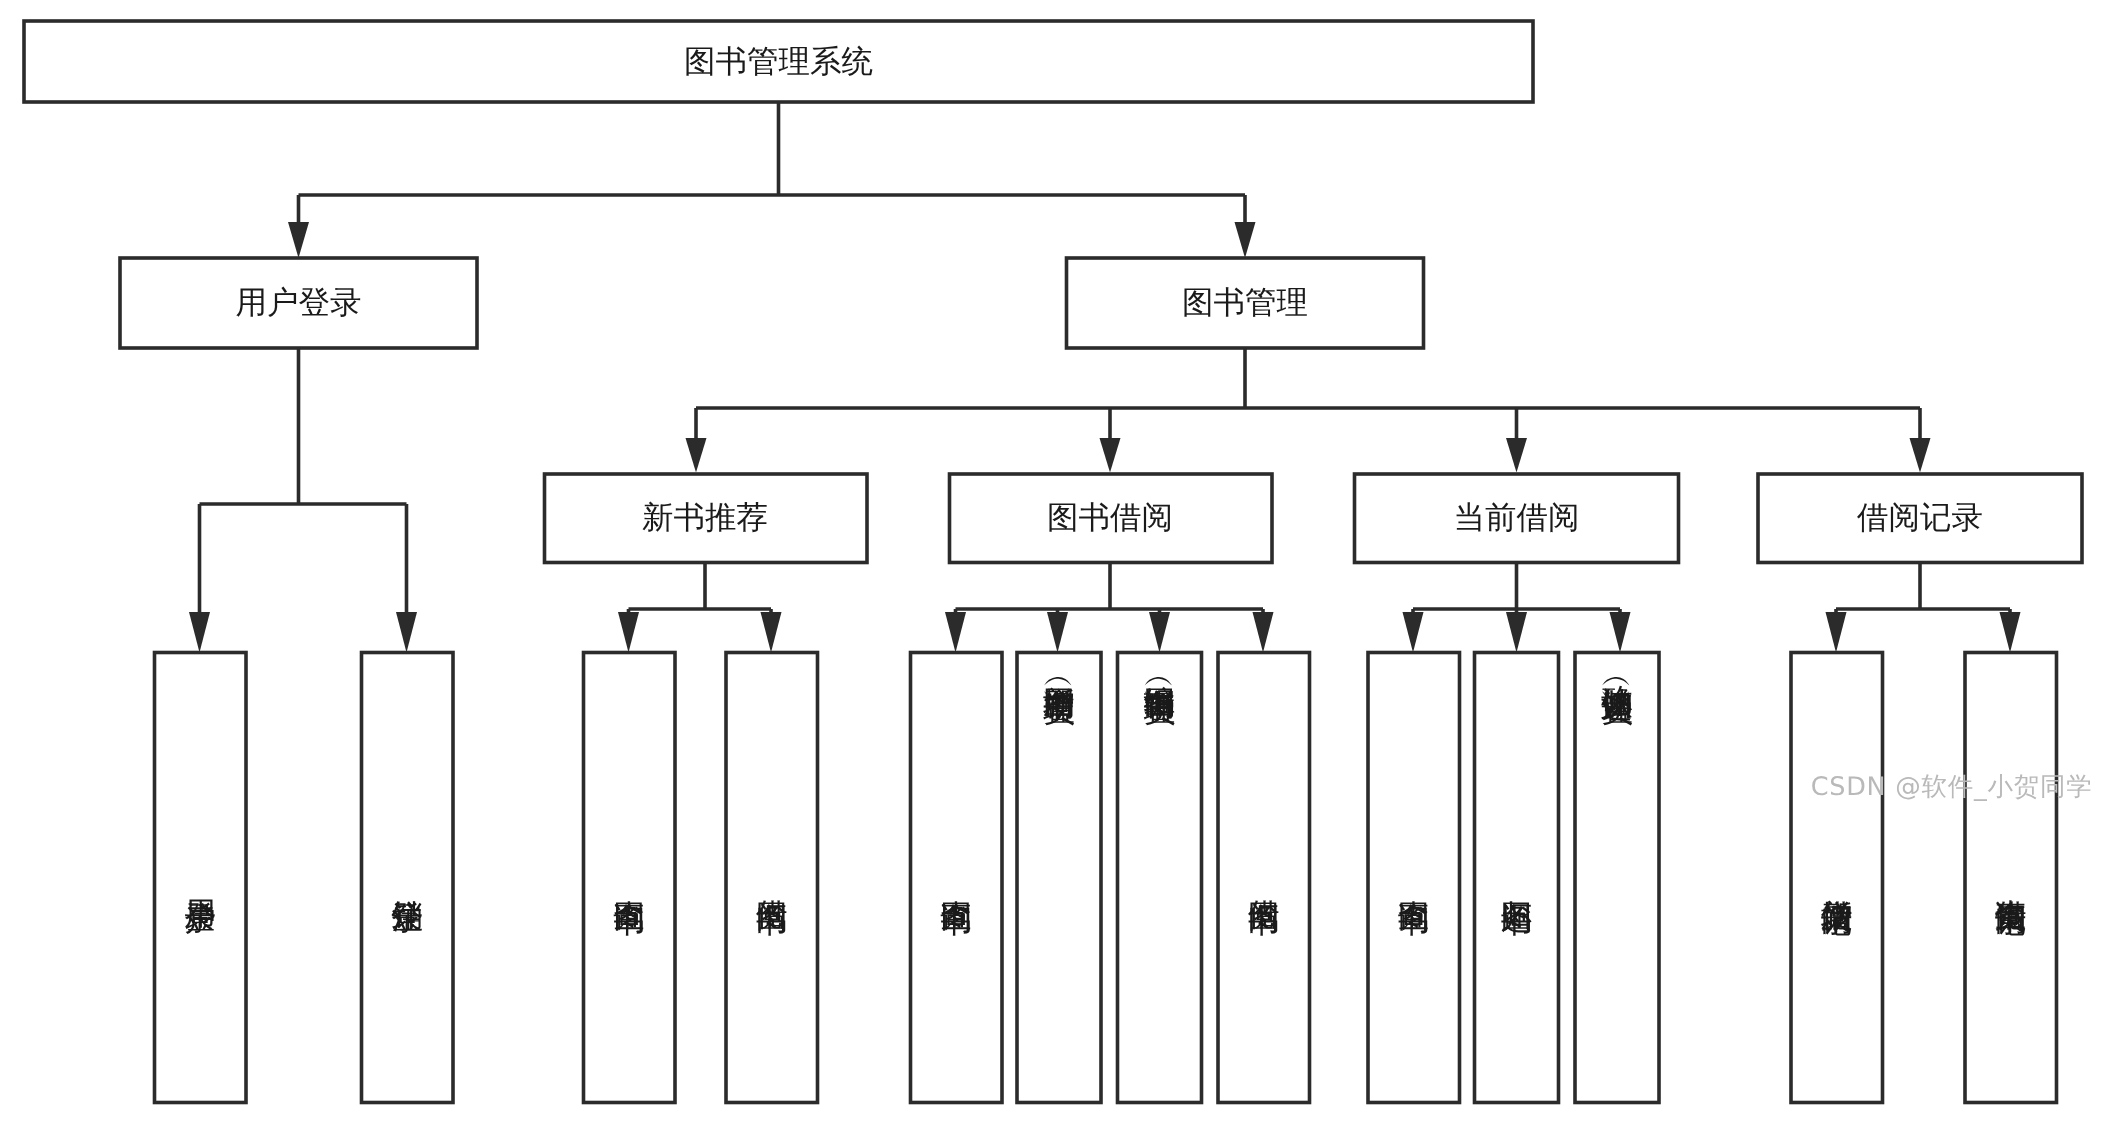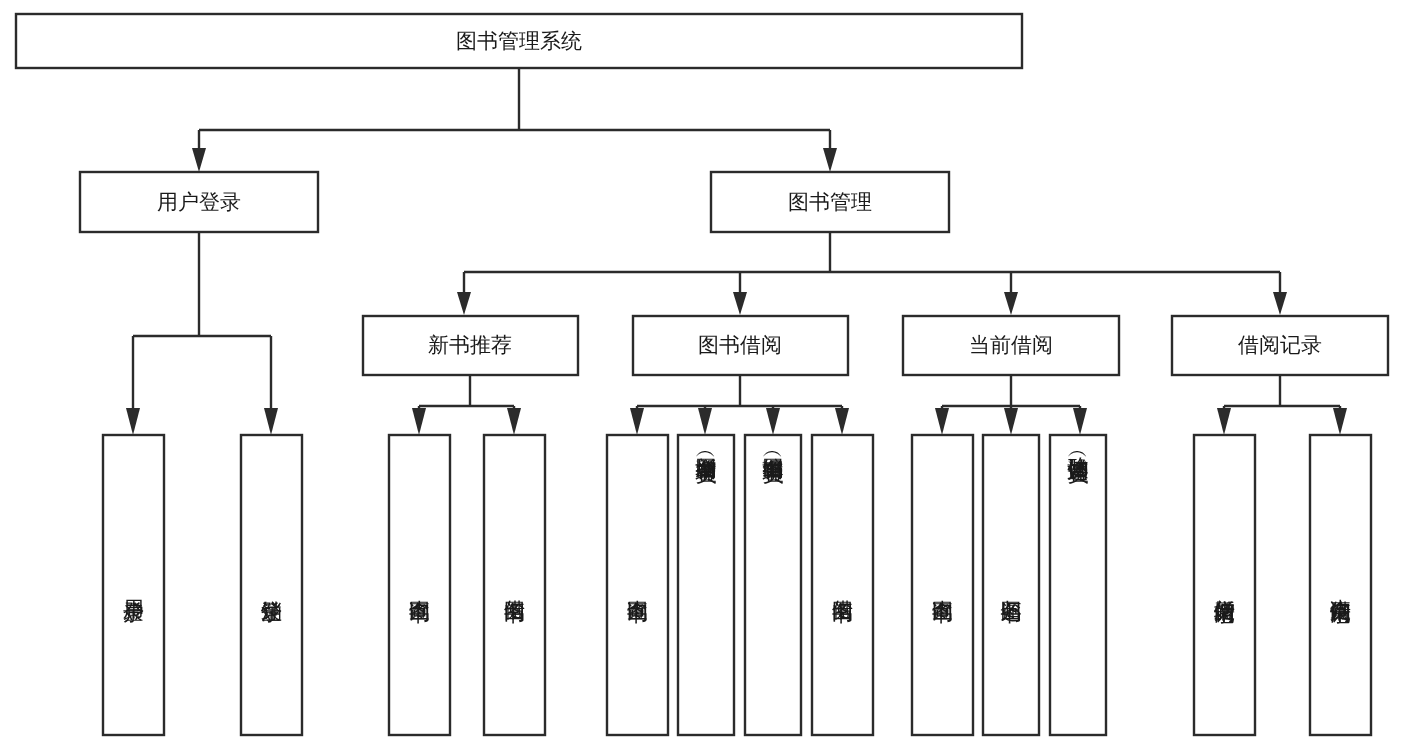--- a/index.html
+++ b/index.html
@@ -236,14 +236,15 @@
     <span class="vert-label">确认归还（管理员）</span>
   </div>
 
   <div class="vert-label-wrap" style="left:1194px; top:435px; width:61px; height:300px;">
     <span class="vert-label">新增借阅记录</span>
   </div>
   <div class="vert-label-wrap" style="left:1310px; top:435px; width:61px; height:300px;">
     <span class="vert-label">查询借阅记录</span>
   </div>
 
+  <div class="watermark">CSDN @软件_小贺同学</div>
 
 </div>
 
 </body></html>

